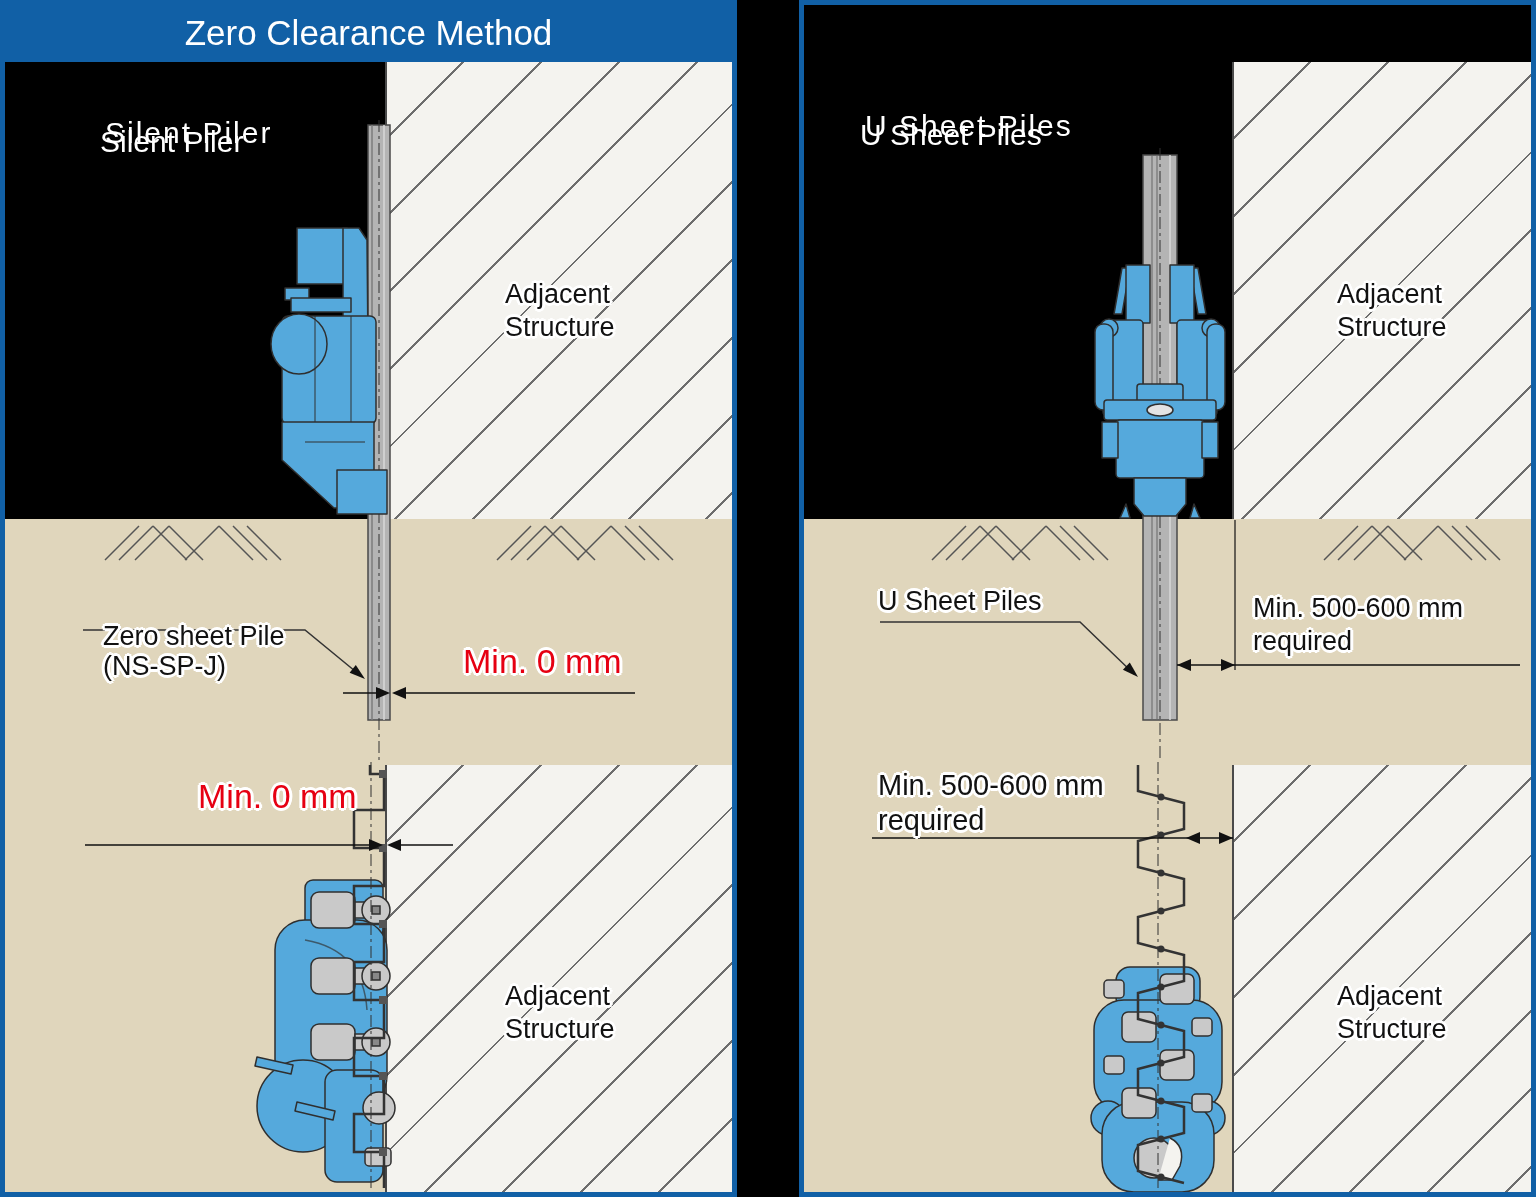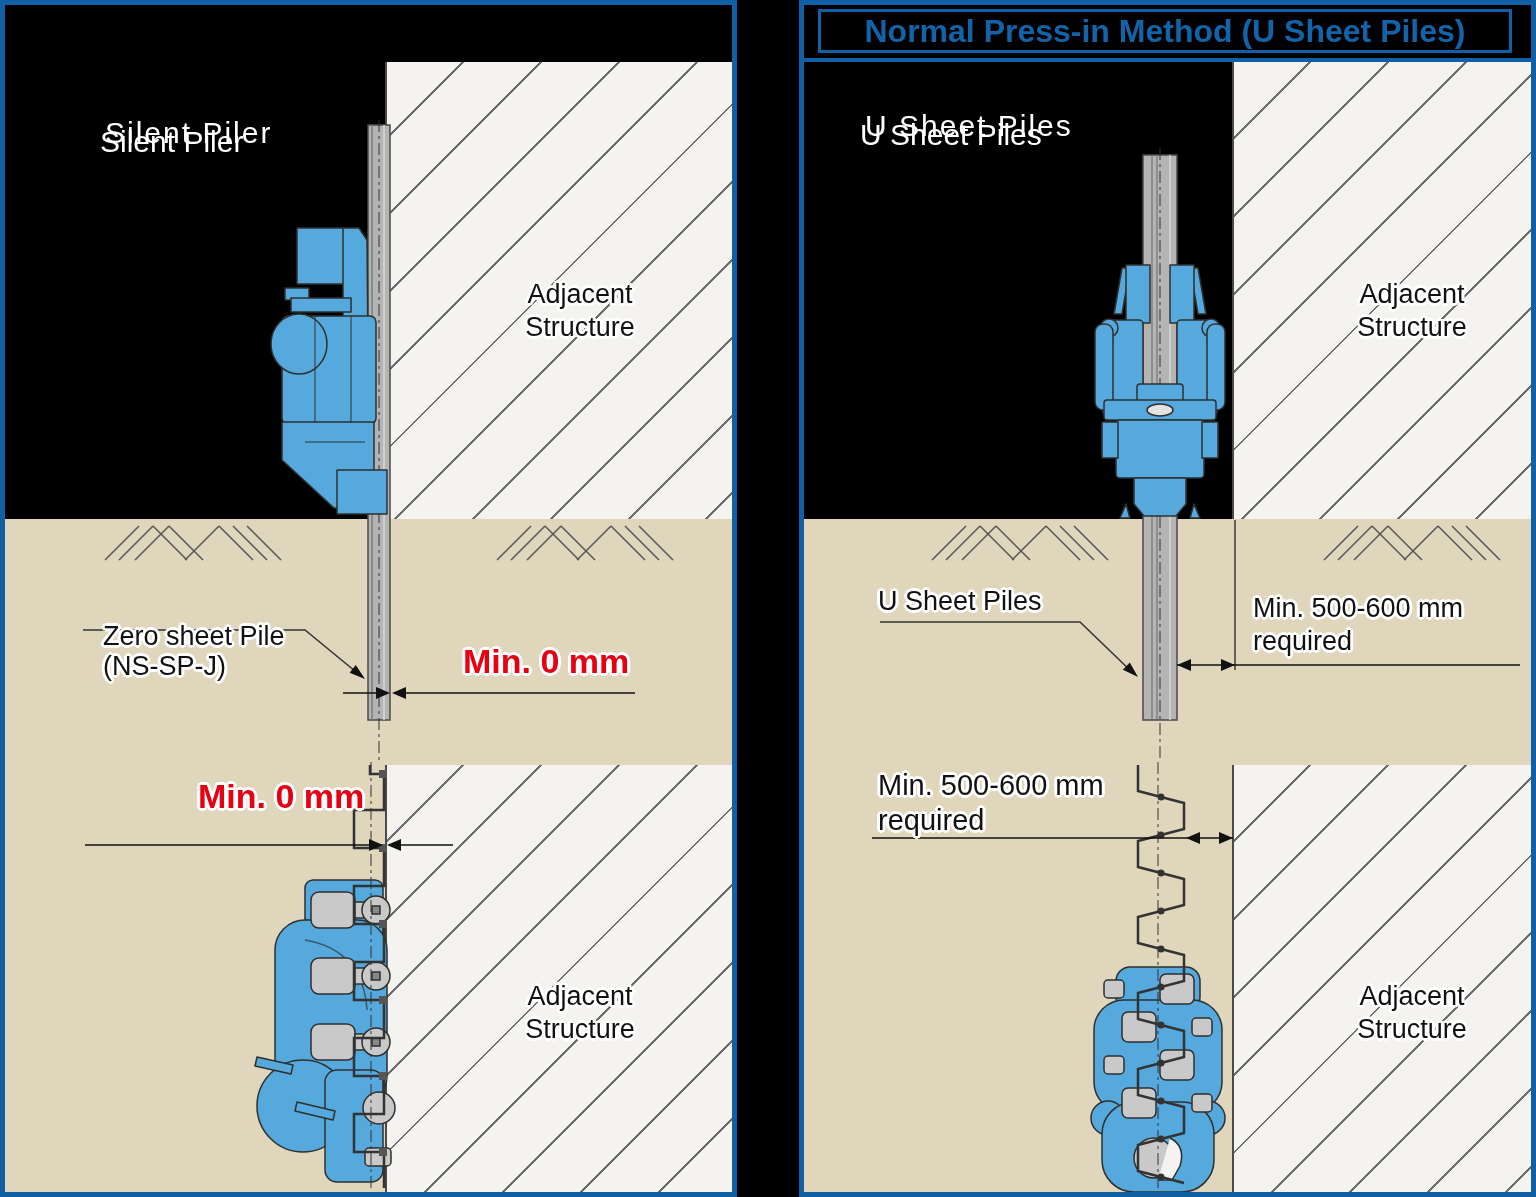--- a/index.html
+++ b/index.html
@@ -27,31 +27,32 @@
     background-image:repeating-linear-gradient(135deg,
       rgba(0,0,0,0) 0px, rgba(0,0,0,0) 53px, #6d6d6d 53px, #6d6d6d 55px);}
   .ground{position:absolute;left:0;top:514px;width:727px;height:673px;background:#E0D6BC;}
 
   .art{position:absolute;left:0;top:57px;}
 
   
   .lbl{position:absolute;color:#111;font-size:27px;line-height:33px;
     text-shadow:-2px -2px 0 #fff,2px -2px 0 #fff,-2px 2px 0 #fff,2px 2px 0 #fff,
                 0 -3px 0 #fff,0 3px 0 #fff,-3px 0 0 #fff,3px 0 0 #fff;}
-  .lbl.red{color:#E60012;font-weight:bold;font-size:34px;white-space:nowrap;padding-left:20px;}
-  .wrapnarrow{width:150px;text-align:center;}
+  .lbl.red{color:#E60012;font-weight:normal;font-size:34px;white-space:nowrap;padding-left:20px;}
+  .wrapnarrow{width:150px;}
   .garble{position:absolute;color:#fff;font-weight:normal;font-size:30px;white-space:nowrap;}
   .garble .g2{position:absolute;left:5px;top:-9px;letter-spacing:2px;}
   .garble .g1{position:relative;}
 </style>
 </head>
 <body>
 
 <div class="panel" id="panel-left">
   <div class="content">
+    <div class="titlebar-left">Zero Clearance Method</div>
     <div class="sky"></div>
     <div class="structure" style="left:380px;top:57px;width:347px;height:457px;"></div>
     <div class="ground"></div>
     <div class="structure" style="left:380px;top:760px;width:347px;height:427px;"></div>
 
     <svg class="art" width="727" height="1130" viewBox="0 0 727 1130">
       <defs>
         <g id="gmarkL" stroke="#555" stroke-width="1.5">
           <path d="M0,36 L34,2 M14,36 L48,2 M30,36 L64,2 M48,2 L82,36 M64,2 L98,36 M80,36 L114,2 M114,2 L148,36 M128,2 L162,36 M142,2 L176,36" fill="none"></path>
         </g>
@@ -150,23 +151,20 @@
     <div class="lbl" style="left:98px;top:575px;white-space:nowrap;margin-top:40px;">Zero sheet Pile</div>
     <div class="lbl" style="left:98px;top:645px;white-space:nowrap;">(NS-SP-J)</div>
     <div class="lbl red" style="left:438px;top:640px;">Min. 0 mm</div>
     <div class="lbl red" style="left:173px;top:775px;">Min. 0 mm</div>
     <div class="lbl wrapnarrow" style="left:500px;top:975px;">Adjacent Structure</div>
   </div>
 </div>
 
 <div class="panel" id="panel-right">
   <div class="content">
-    <div class="titlebar-right">
-      <div class="titlebox-right">Normal Press-in Method (U Sheet Piles)</div>
-    </div>
     <div class="sky"></div>
     <div class="structure" style="left:428px;top:57px;width:299px;height:457px;"></div>
     <div class="ground"></div>
     <div class="structure" style="left:428px;top:760px;width:299px;height:427px;"></div>
 
     <svg class="art" width="727" height="1130" viewBox="0 0 727 1130">
       <defs>
         <g id="gmarkR" stroke="#555" stroke-width="1.5">
           <path d="M0,36 L34,2 M14,36 L48,2 M30,36 L64,2 M48,2 L82,36 M64,2 L98,36 M80,36 L114,2 M114,2 L148,36 M128,2 L162,36 M142,2 L176,36" fill="none"></path>
         </g>

